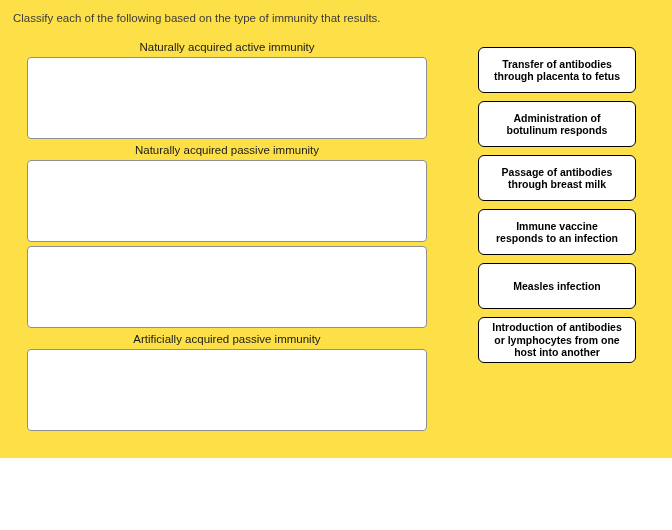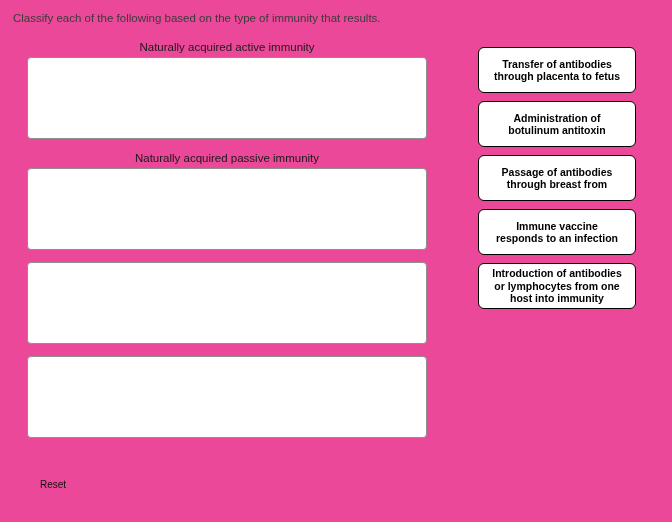--- a/index.html
+++ b/index.html
@@ -3,42 +3,42 @@
 <meta charset="utf-8">
 <style>
   html, body {
     margin: 0;
     padding: 0;
     background: #ffffff;
   }
   .page {
     position: relative;
     width: 672px;
-    height: 522px;
-    background: #ec4899;
+    height: 458px;
+    background: #fde047;
     font-family: "Liberation Sans", sans-serif;
     color: #1a1a1a;
     overflow: hidden;
   }
   .title {
     position: absolute;
     left: 13px;
     top: 12px;
     font-size: 11.5px;
     color: #3b3b3b;
     white-space: nowrap;
   }
   .zones-col {
     position: absolute;
     left: 27px;
     top: 40px;
     width: 400px;
   }
   .zone-group {
-    margin-bottom: 12px;
+    margin-bottom: 4px;
   }
   .zone-label {
     text-align: center;
     font-size: 11.5px;
     color: #1a1a1a;
     height: 14px;
     line-height: 14px;
     margin-bottom: 3px;
   }
   .zone-box {
@@ -102,28 +102,30 @@
     <div class="zone-group">
       <div class="zone-label">Naturally acquired passive immunity</div>
       <div class="zone-box"></div>
     </div>
 
     <div class="zone-group">
       <div class="zone-box"></div>
     </div>
 
     <div class="zone-group">
+      <div class="zone-label">Artificially acquired passive immunity</div>
       <div class="zone-box"></div>
     </div>
 
   </div>
 
   <button class="reset-button">Reset</button>
 
   <div class="cards-col">
     <div class="card">Transfer of antibodies through placenta to fetus</div>
-    <div class="card">Administration of botulinum antitoxin</div>
-    <div class="card">Passage of antibodies through breast from</div>
+    <div class="card">Administration of botulinum responds</div>
+    <div class="card">Passage of antibodies through breast milk</div>
     <div class="card">Immune vaccine responds to an infection</div>
-    <div class="card">Introduction of antibodies or lymphocytes from one host into immunity</div>
+    <div class="card">Measles infection</div>
+    <div class="card">Introduction of antibodies or lymphocytes from one host into another</div>
   </div>
 
 </div>
 
 </body></html>

